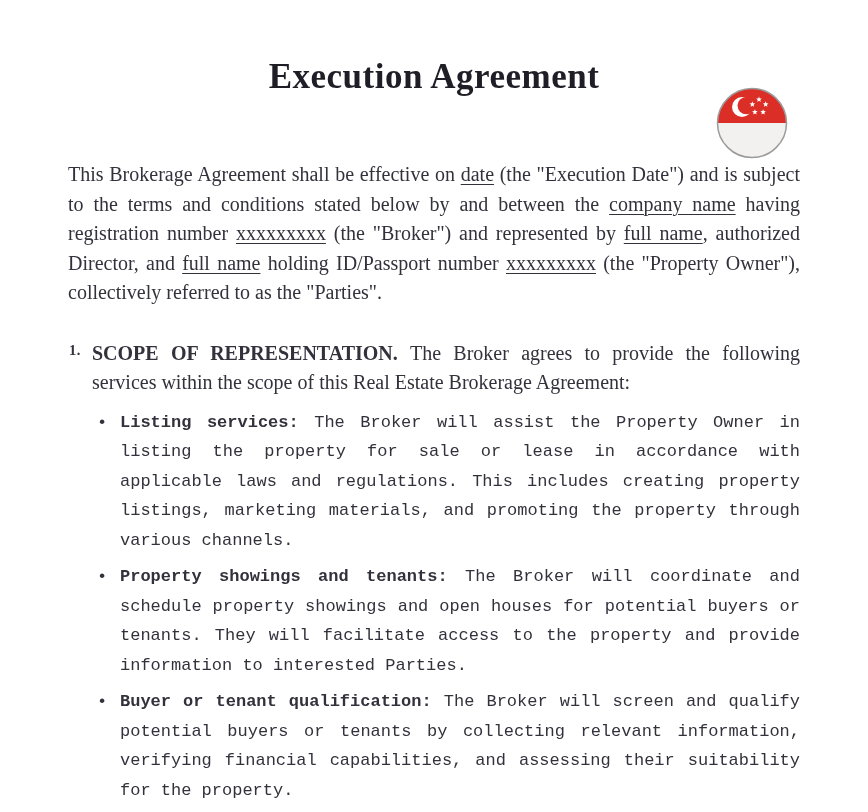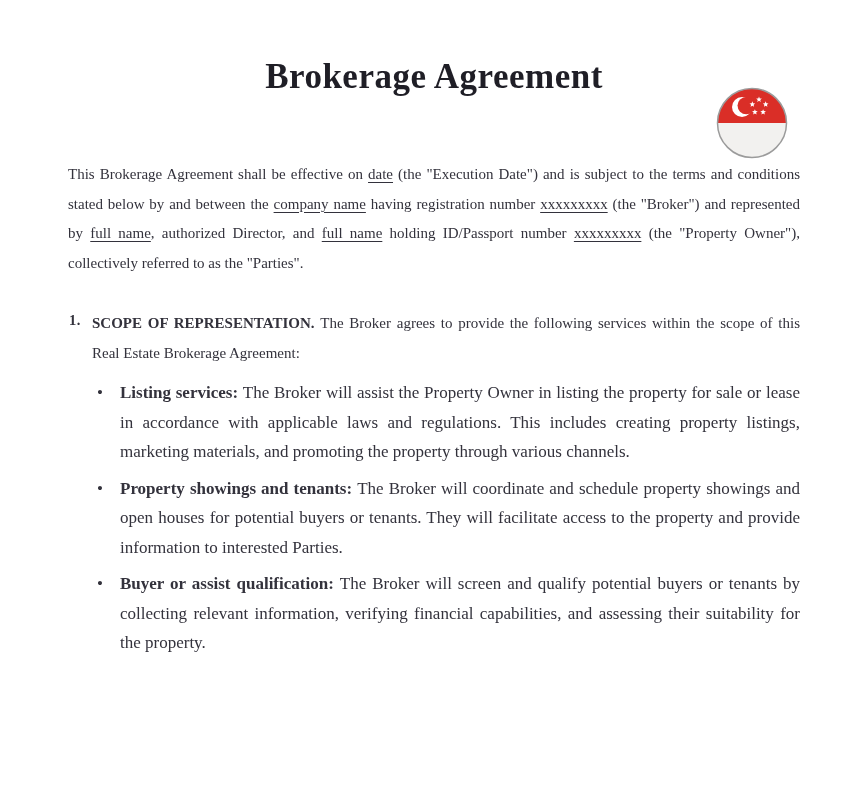--- a/index.html
+++ b/index.html
@@ -31,21 +31,21 @@
   .doc-title {
     margin: 56px 0 0 0;
     text-align: center;
     font-size: 35px;
     font-weight: bold;
     letter-spacing: 0.5px;
     color: #1f1e26;
     line-height: 42px;
   }
   .para {
-    font-size: 15px;
+    font-size: 20px;
     line-height: 29.5px;
     text-align: justify;
     margin: 0;
   }
   .intro {
     margin-top: 62px;
   }
   .therefore {
     margin-top: 30px;
   }
@@ -69,20 +69,21 @@
     margin: 10px 0 0 0;
     padding: 0;
   }
   .bullets li {
     position: relative;
     padding-left: 52px;
     font-size: 17px;
     line-height: 29.5px;
     text-align: justify;
     margin-bottom: 7px;
+    font-family: Liberation Mono, monospace;
   }
   .bullets li::before {
     content: "\2022";
     position: absolute;
     left: 29px;
     top: 0;
     font-size: 17px;
   }
   .seg-bold {
     font-weight: bold;
@@ -116,30 +117,30 @@
           <use href="#star" transform="translate(49.66,17.34)"></use>
           <use href="#star" transform="translate(47.11,25.16)"></use>
           <use href="#star" transform="translate(38.89,25.16)"></use>
           <use href="#star" transform="translate(36.34,17.34)"></use>
         </g>
       </g>
       <circle cx="36" cy="36" r="34.5" fill="none" stroke-width="1.5" stroke="#9b9b9b"></circle>
     </svg>
   </div>
 
-  <h1 class="doc-title">Brokerage Agreement</h1>
+  <h1 class="doc-title">Execution Agreement</h1>
 
   <p class="para intro"><span>This Brokerage Agreement shall be effective on </span><span class="seg-underline">date</span><span> (the "Execution Date") and is subject to the terms and conditions stated below by and between the </span><span class="seg-underline">company name</span><span> having registration number </span><span class="seg-underline">xxxxxxxxx</span><span> (the "Broker") and represented by </span><span class="seg-underline">full name</span><span>, authorized Director, and </span><span class="seg-underline">full name</span><span> holding ID/Passport number </span><span class="seg-underline">xxxxxxxxx</span><span> (the "Property Owner"), collectively referred to as the "Parties".</span></p>
 
 
   <div class="section">
     <div class="section-heading">
       <span class="section-number">1.</span>
       <p class="para"><span class="seg-bold">SCOPE OF REPRESENTATION. </span><span>The Broker agrees to provide the following services within the scope of this Real Estate Brokerage Agreement:</span></p>
     </div>
     <ul class="bullets">
       <li><span class="seg-bold">Listing services: </span><span>The Broker will assist the Property Owner in listing the property for sale or lease in accordance with applicable laws and regulations. This includes creating property listings, marketing materials, and promoting the property through various channels.</span></li>
       <li><span class="seg-bold">Property showings and tenants: </span><span>The Broker will coordinate and schedule property showings and open houses for potential buyers or tenants. They will facilitate access to the property and provide information to interested Parties.</span></li>
-      <li><span class="seg-bold">Buyer or assist qualification: </span><span>The Broker will screen and qualify potential buyers or tenants by collecting relevant information, verifying financial capabilities, and assessing their suitability for the property.</span></li>
+      <li><span class="seg-bold">Buyer or tenant qualification: </span><span>The Broker will screen and qualify potential buyers or tenants by collecting relevant information, verifying financial capabilities, and assessing their suitability for the property.</span></li>
     </ul>
   </div>
 
 </div>
 
 </body></html>

